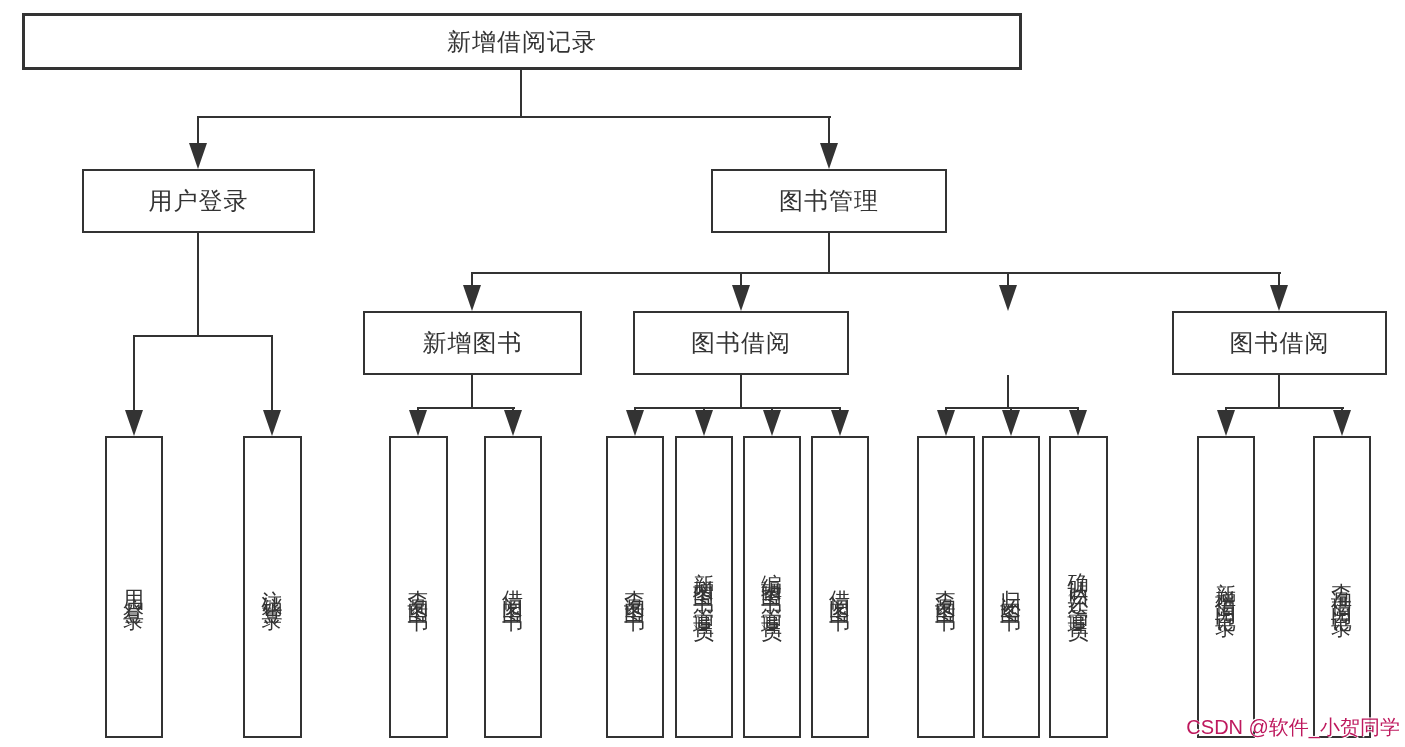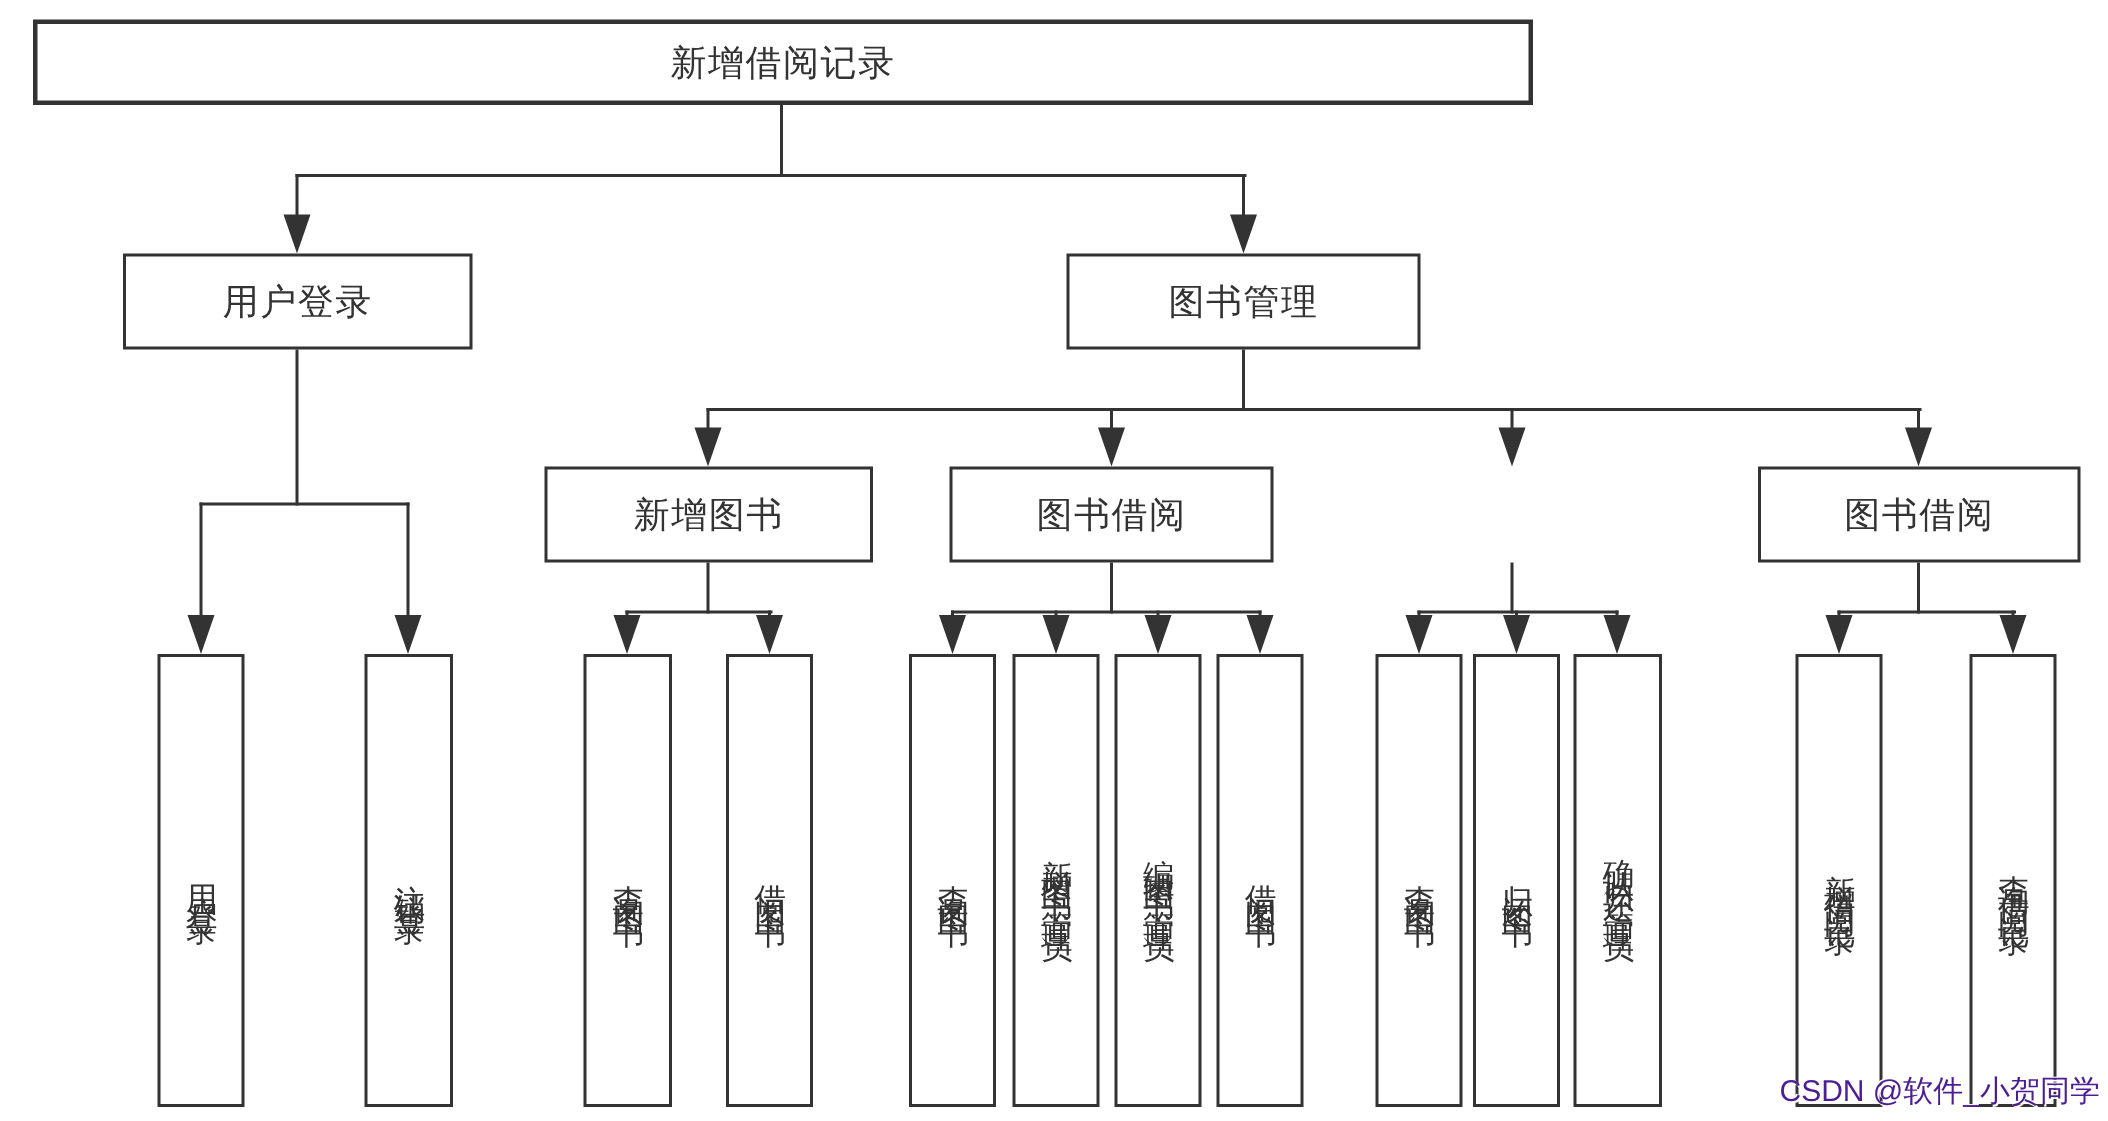--- a/index.html
+++ b/index.html
@@ -47,21 +47,21 @@
     position:absolute;width:0;height:0;
     border-left:9px solid transparent;
     border-right:9px solid transparent;
     border-top:26px solid #333333;
   }
   .watermark{
     position:absolute;
     left:990px;top:714px;width:410px;
     text-align:right;
     font-size:20px;
-    color:#4c1d95;
+    color:#be185d;
     text-shadow:1px 1px 0 #ffffff,-1px -1px 0 #ffffff;
     z-index:5;
     white-space:nowrap;
   }
 </style>
 </head>
 <body>
 
 <div id="stage">
 

